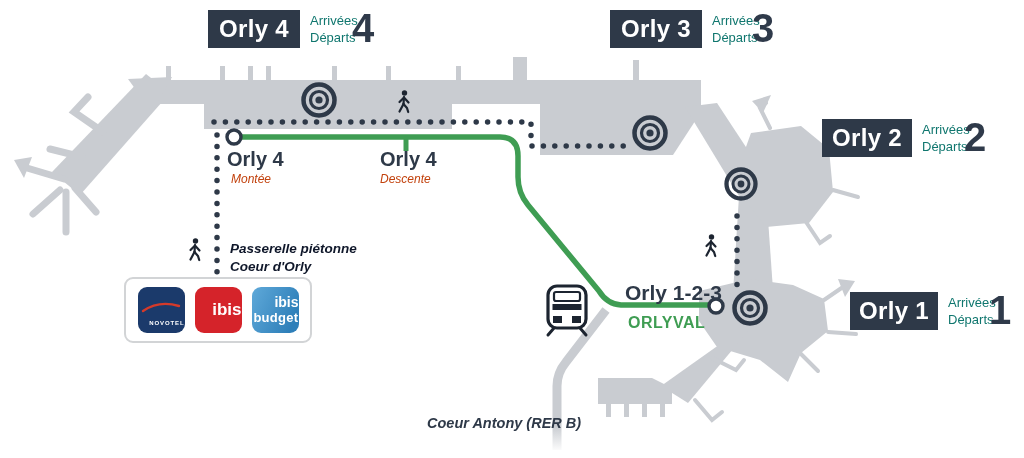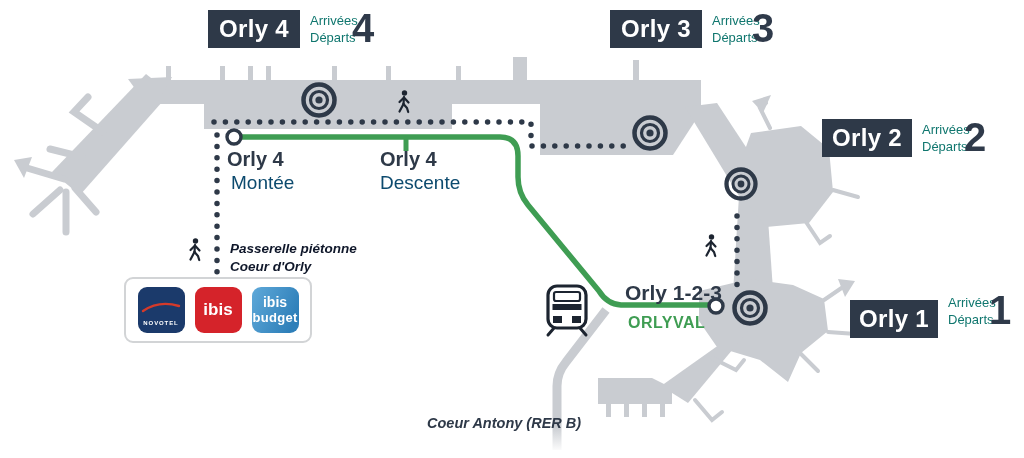--- a/index.html
+++ b/index.html
@@ -6,30 +6,30 @@
   .stage{position:relative;width:1024px;height:458px;background:#fff;overflow:hidden;
          font-family:"Liberation Sans",sans-serif;color:#2e3948}
   .map-svg{position:absolute;left:0;top:0;width:1024px;height:458px}
   .t-badge{position:absolute;background:#2e3948;color:#fff;display:flex;align-items:center;
            justify-content:center;font-weight:700;font-size:24px;letter-spacing:.3px}
   .ad{position:absolute;font-size:13px;line-height:1.3;font-weight:500;color:#0f766e}
   .ad span{display:block}
   .t-num{position:absolute;font-size:40px;font-weight:600;color:#2f3a4a;line-height:1}
   .st-name{position:absolute;font-weight:700;font-size:20px;color:#2e3948;white-space:nowrap}
   .st-name.big{font-size:21px}
-  .st-mode{position:absolute;font-size:19px;color:#0c4a6e;white-space:nowrap}
+  .st-mode{position:absolute;font-style:italic;font-size:12px;color:#c2410c;white-space:nowrap}
   .orlyval-label{position:absolute;color:#3f9d53;font-weight:700;font-size:16px;letter-spacing:.5px}
   .note{position:absolute;font-style:italic;font-size:13.5px;font-weight:600;color:#0f172a;line-height:1.35;white-space:nowrap}
   .note span{display:block}
   .toward{position:absolute;font-style:italic;font-weight:600;font-size:14.5px;color:#2e3948;white-space:nowrap}
   .hotel-box{position:absolute;left:124px;top:277px;width:184px;height:62px;background:#fff;
              border:2px solid #d2d4d6;border-radius:9px;display:flex;align-items:center;
              justify-content:center;gap:10px}
   .logo{width:47px;height:46px;border-radius:9px;display:flex;flex-direction:column;
-        align-items:center;justify-content:center;color:#fff;overflow:hidden}
+        align-items:flex-end;justify-content:center;color:#fff;overflow:hidden}
   .logo.novotel{background:#1b3a6b;position:relative;justify-content:flex-end;padding-bottom:7px;box-sizing:border-box}
   .logo.novotel .nvt{font-size:6px;letter-spacing:.9px;font-weight:700}
   .logo.novotel svg{position:absolute;left:3px;top:11px}
   .logo.ibis{background:#d5232a;font-weight:700;font-size:17px}
   .logo.ibisb{background:linear-gradient(115deg,#5fa9d9 0%,#2e7fb9 85%)}
   .logo.ibisb .b1{font-weight:700;font-size:14px;line-height:1.1}
   .logo.ibisb .b2{font-weight:700;font-size:13px;line-height:1.2;letter-spacing:.3px}
 </style>
 </head>
 <body>
@@ -192,21 +192,21 @@
   </div>
   <div class="t-num" style="left:752px;top:8px">3</div>
 
   <div class="t-badge" style="left:822px;top:119px;width:90px;height:38px">Orly 2</div>
   <div class="ad" style="left:922px;top:122px">
     <span>Arrivées</span>
     <span>Départs</span>
   </div>
   <div class="t-num" style="left:964px;top:117px">2</div>
 
-  <div class="t-badge" style="left:850px;top:300px;width:88px;height:38px">Orly 1</div>
+  <div class="t-badge" style="left:850px;top:292px;width:88px;height:38px">Orly 1</div>
   <div class="ad" style="left:948px;top:295px">
     <span>Arrivées</span>
     <span>Départs</span>
   </div>
   <div class="t-num" style="left:989px;top:290px">1</div>
 
   <div class="st-name" style="left:227px;top:148px">Orly 4</div>
   <div class="st-mode" style="left:231px;top:172px">Montée</div>
 
   <div class="st-name" style="left:380px;top:148px">Orly 4</div>

